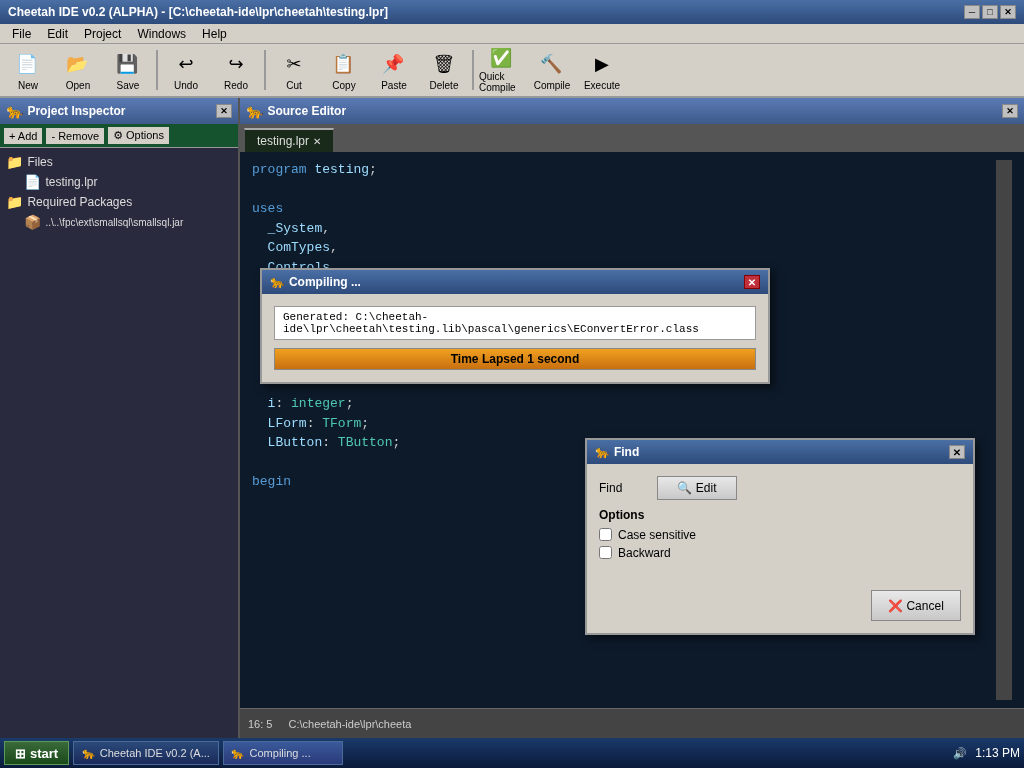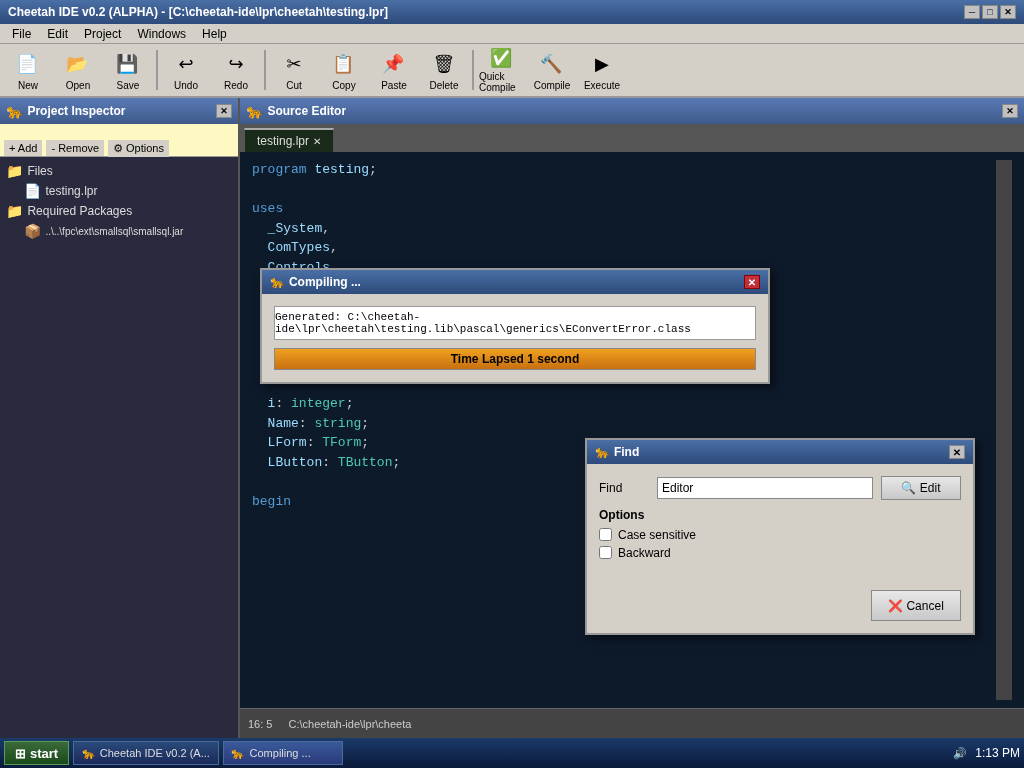--- a/index.html
+++ b/index.html
@@ -101,26 +101,26 @@
     }
     .panel-header-icon { font-size: 14px; margin-right: 4px; }
     .panel-close-btn {
       width: 16px; height: 14px;
       background: #c0c0c0;
       border: 1px solid #888;
       display: flex; align-items: center; justify-content: center;
       font-size: 9px; cursor: pointer; color: #000;
     }
     .panel-toolbar {
-      background: #fef9c3;
+      background: #14532d;
       height: 24px;
       display: flex;
-      align-items: flex-start;
+      align-items: center;
       gap: 4px;
-      padding: 16px 4px;
+      padding: 0 4px;
       border-bottom: 1px solid #999;
     }
     .panel-tool-btn {
       display: flex; align-items: center; gap: 2px;
       padding: 1px 4px;
       background: #d4d0c8;
       border: 1px solid transparent;
       cursor: pointer;
       font-size: 11px;
       color: #000;
@@ -237,21 +237,21 @@
       width: 16px; height: 14px;
       background: #c0303a;
       border: 1px solid #800;
       display: flex; align-items: center; justify-content: center;
       font-size: 10px; cursor: pointer; color: white;
     }
     .dialog-content { padding: 12px; }
     .dialog-msg {
       background: white;
       border: 1px solid #999;
-      padding: 4px 0;
+      padding: 4px 8px;
       font-size: 11px;
       color: #000;
       margin-bottom: 8px;
       font-family: 'Courier New', monospace;
     }
     .progress-bar-container {
       background: #666;
       border: 1px solid #888;
       height: 22px;
       position: relative;
@@ -547,21 +547,20 @@
         <div>&nbsp;&nbsp;<span class="ident">_System</span>,</div>
         <div>&nbsp;&nbsp;<span class="ident">ComTypes</span>,</div>
         <div>&nbsp;&nbsp;<span class="ident">Controls</span>,</div>
         <div>&nbsp;&nbsp;<span class="ident">Dialogs</span>,</div>
         <div>&nbsp;&nbsp;<span class="ident">ExtCtrls</span>,</div>
         <div>&nbsp;&nbsp;<span class="ident">Forms</span>,</div>
         <div>&nbsp;&nbsp;<span class="ident">StdCtrls</span>,</div>
         <div>&nbsp;&nbsp;<span class="ident">StrUtils</span>,</div>
         <div>&nbsp;</div>
         <div>&nbsp;&nbsp;<span class="ident">i</span>: <span class="kw-integer">integer</span>;</div>
-        <div>&nbsp;&nbsp;<span class="ident">Name</span>: <span class="kw-string">string</span>;</div>
         <div>&nbsp;&nbsp;<span class="ident">LForm</span>: <span class="kw-type">TForm</span>;</div>
         <div>&nbsp;&nbsp;<span class="ident">LButton</span>: <span class="kw-type">TButton</span>;</div>
         <div>&nbsp;</div>
         <div><span class="kw-begin">begin</span></div>
       </div>
       <div class="scrollbar-right"></div>
     </div>
     <div class="editor-status">
       <span>16: 5</span>
       <span>C:\cheetah-ide\lpr\cheeta</span>
@@ -590,21 +589,20 @@
     <div class="find-title">
       <span style="display:flex;align-items:center;gap:4px;">
         <span>🐆</span>
         <span>Find</span>
       </span>
       <div class="find-close">✕</div>
     </div>
     <div class="find-content">
       <div class="find-row">
         <span class="find-label">Find</span>
-        <input class="find-input" type="text" value="Editor" style="">
         <button class="find-btn">🔍 Edit</button>
       </div>
       <div class="options-section">
         <div class="options-label">Options</div>
         <div class="checkbox-row">
           <input type="checkbox" id="caseSensitive" style="">
           <label for="caseSensitive">Case sensitive</label>
         </div>
         <div class="checkbox-row">
           <input type="checkbox" id="backward" style="">

